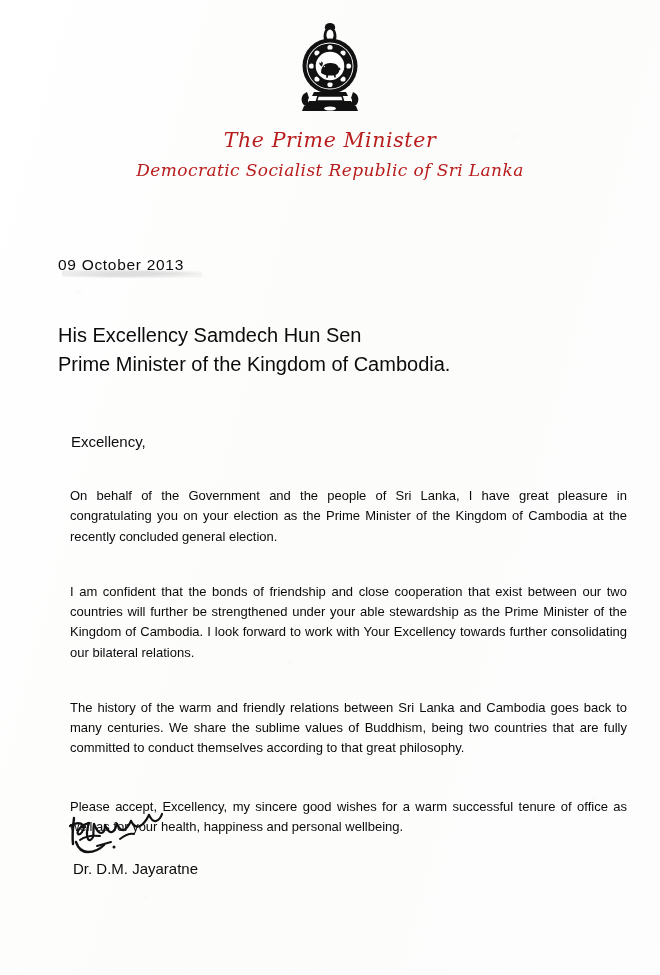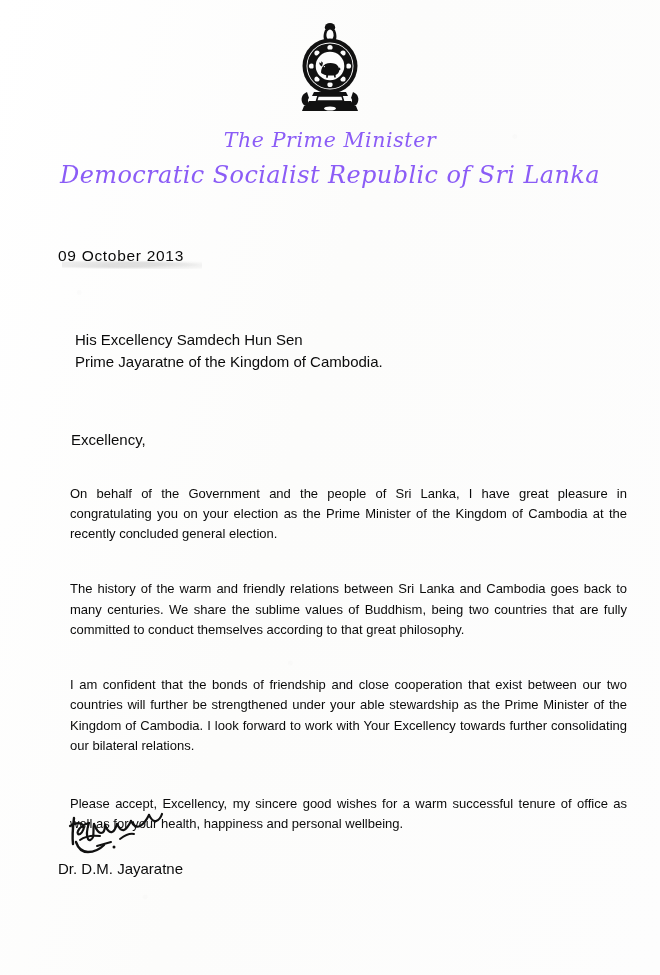--- a/index.html
+++ b/index.html
@@ -48,63 +48,63 @@
 
   
   .letterhead {
     position: absolute;
     top: 126px;
     left: 0;
     right: 0;
     text-align: center;
     font-family: "DejaVu Serif", serif;
     font-style: italic;
-    color: #8b5cf6;
+    color: #b91c1c;
     line-height: 1.42;
   }
   .lh-line1 {
     font-size: 20.5px;
     letter-spacing: 0.6px;
     display: block;
   }
   .lh-line2 {
-    font-size: 24px;
+    font-size: 17px;
     letter-spacing: 0.4px;
     display: block;
     margin-top: 3px;
   }
 
   
   .body-area {
     position: absolute;
     left: 58px;
     right: 45px;
-    top: 247px;
+    top: 256px;
   }
   .date {
     font-size: 15.5px;
     letter-spacing: 0.7px;
     margin: 0;
     position: relative;
   }
   .date::after {
     content: "";
     position: absolute;
     left: 4px;
     top: 13px;
     width: 140px;
     height: 9px;
     background: radial-gradient(ellipse at 30% 50%, rgba(0,0,0,0.07) 0 40%, transparent 70%),
                 radial-gradient(ellipse at 62% 60%, rgba(0,0,0,0.055) 0 35%, transparent 68%);
     pointer-events: none;
   }
   .addressee {
-    margin: 17px;
+    margin: 0;
     padding-top: 47px;
-    font-size: 15px;
+    font-size: 20px;
     line-height: 1.45;
   }
   .addressee span { display: block; }
 
   .salutation {
     margin: 13px;
     padding-top: 41px;
     font-size: 15px;
   }
 
@@ -125,21 +125,21 @@
     left: 58px;
     top: 806px;
   }
   .signature {
     display: block;
     width: 130px;
     height: 56px;
     margin-left: 6px;
   }
   .sign-name {
-    margin: 0;
+    margin: 15px;
     font-size: 15px;
     line-height: 1.42;
     margin-top: -4px;
   }
   .sign-name span { display: block; }
 </style>
 </head>
 <body>
 
 <div class="page">
@@ -200,28 +200,28 @@
     <span class="lh-line1">The Prime Minister</span>
     <span class="lh-line2">Democratic Socialist Republic of Sri Lanka</span>
   </div>
 
   <div class="body-area">
 
     <p class="date">09 October 2013</p>
 
     <p class="addressee">
       <span>His Excellency Samdech Hun Sen</span>
-      <span>Prime Jayaratne of the Kingdom of Cambodia.</span>
+      <span>Prime Minister of the Kingdom of Cambodia.</span>
     </p>
 
     <p class="salutation">Excellency,</p>
 
     <p class="para">On behalf of the Government and the people of Sri Lanka, I have great pleasure in congratulating you on your election as the Prime Minister of the Kingdom of Cambodia at the recently concluded general election.</p>
+    <p class="para">I am confident that the bonds of friendship and close cooperation that exist between our two countries will further be strengthened under your able stewardship as the Prime Minister of the Kingdom of Cambodia.  I look forward to work with Your Excellency towards further consolidating our bilateral relations.</p>
     <p class="para">The history of the warm and friendly relations between Sri Lanka and Cambodia goes back to many centuries.  We share the sublime values of Buddhism, being two countries that are fully committed to conduct themselves according to that great philosophy.</p>
-    <p class="para">I am confident that the bonds of friendship and close cooperation that exist between our two countries will further be strengthened under your able stewardship as the Prime Minister of the Kingdom of Cambodia.  I look forward to work with Your Excellency towards further consolidating our bilateral relations.</p>
     <p class="para last">Please accept, Excellency, my sincere good wishes for a warm successful tenure of office as well as for your health, happiness and personal wellbeing.</p>
 
   </div>
 
   <div class="sign-block">
     <svg class="signature" viewBox="0 0 130 56">
       <g fill="none" stroke="#111111" stroke-linecap="round" stroke-linejoin="round">
         <path d="M10 12 C9 20, 8 30, 9 38" stroke-width="2.4"></path>
         <path d="M6 20 C11 17, 16 16, 19 19 C21 21, 19 26, 16 28 C14 29, 13 27, 14 25
                  C16 21, 21 18, 25 17" stroke-width="2.2"></path>

